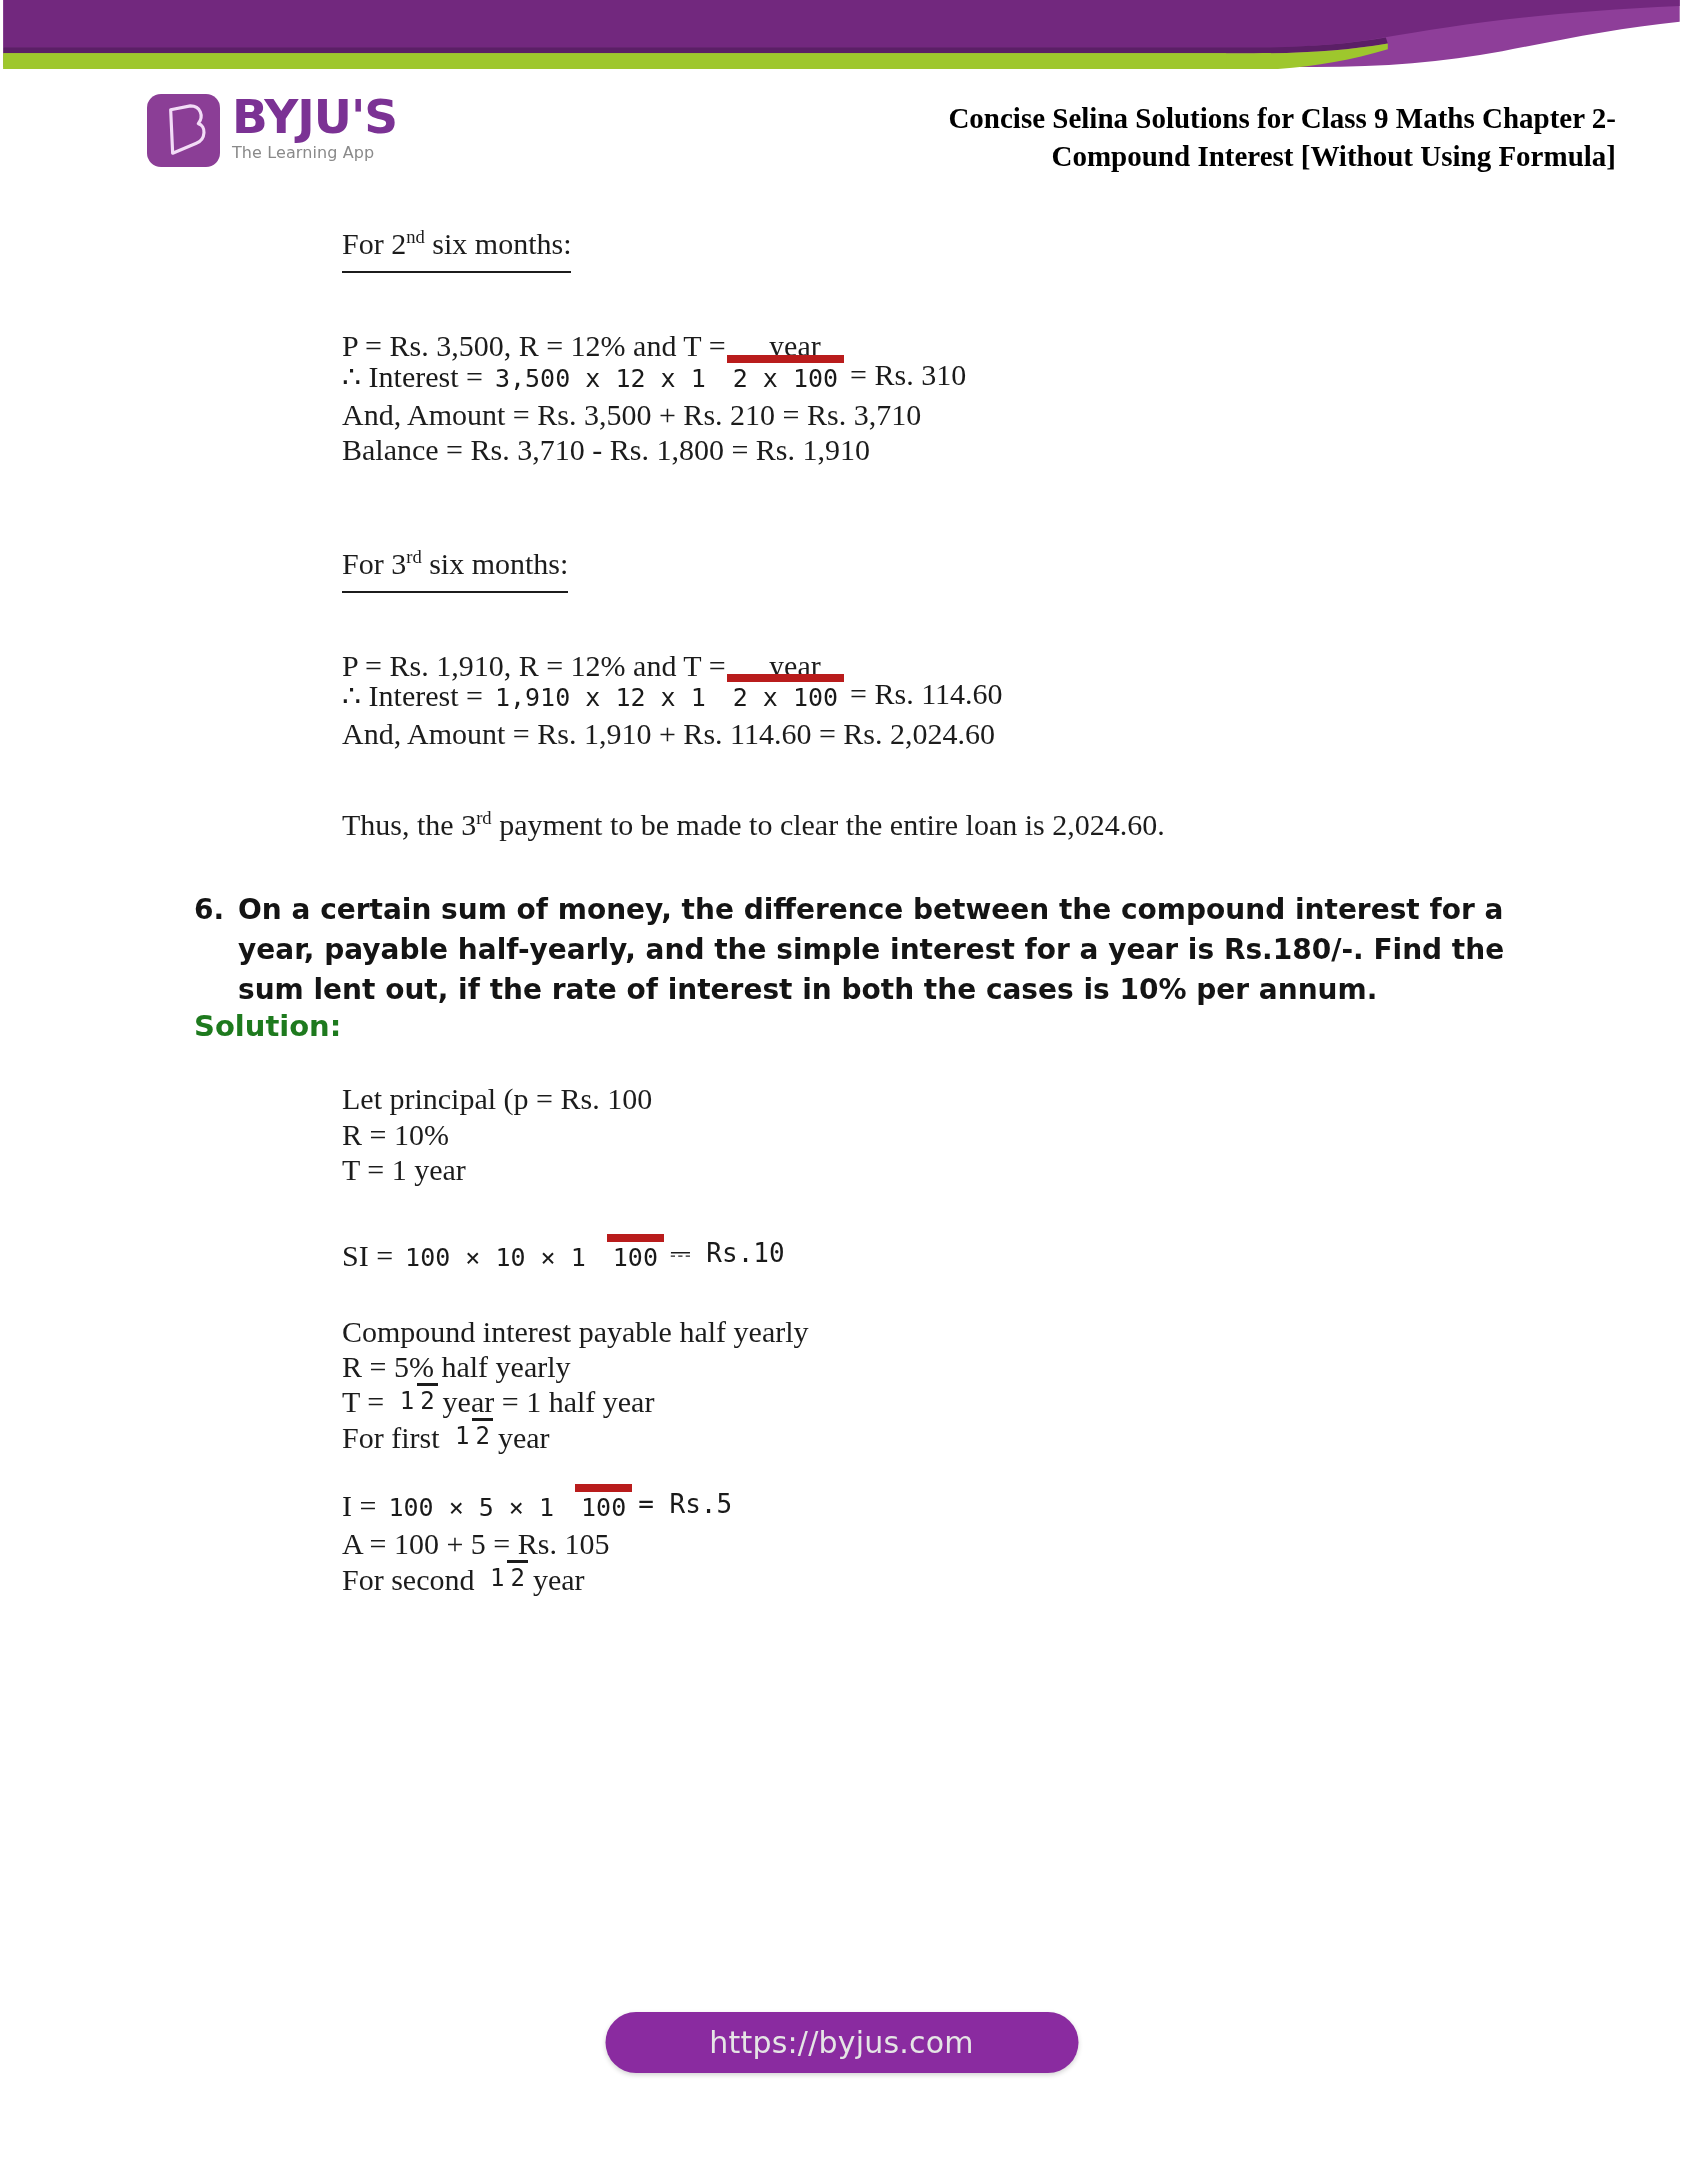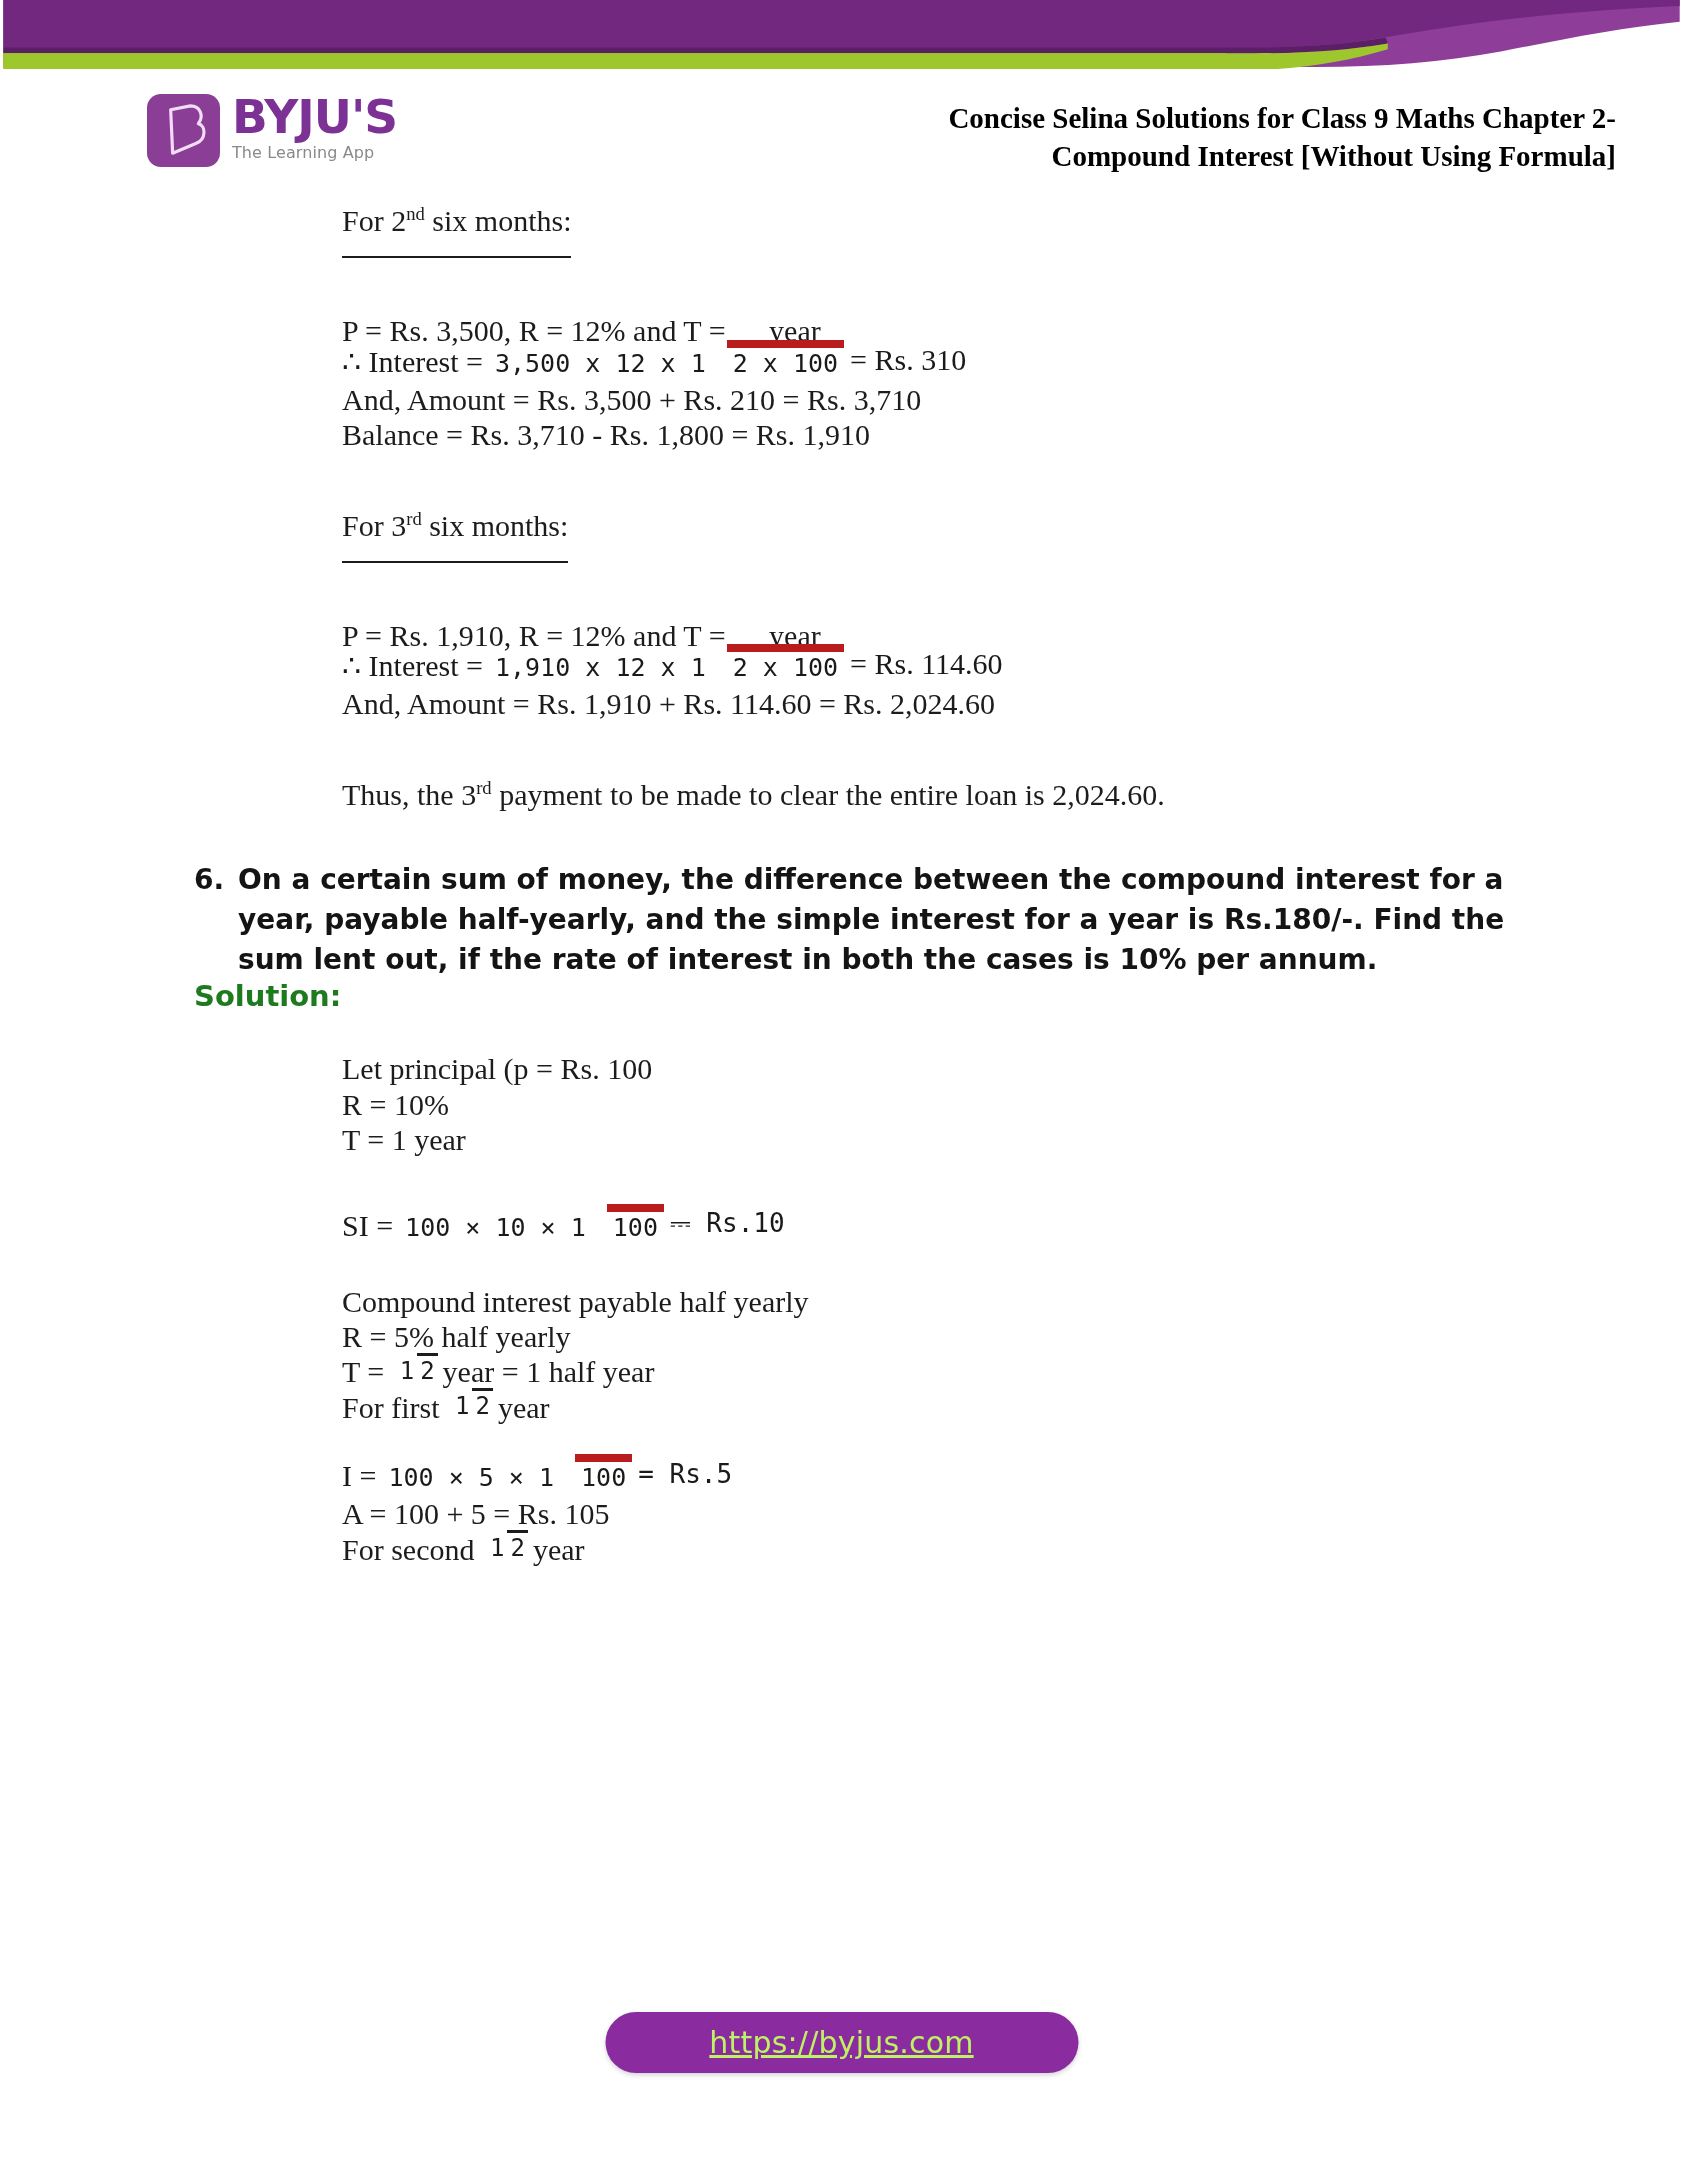--- a/index.html
+++ b/index.html
@@ -95,22 +95,23 @@
     line-height: 1.18;
     color: #1c1c1c;
     white-space: nowrap;
   }
   .gap-md { height: 38px; }
   .gap-lg { height: 55px; }
 
   .u-head {
     display: inline-block;
     border-bottom: 2px solid #1c1c1c;
-    padding-bottom: 18px;
+    padding-bottom: 10px;
     font-size: 30px;
+    margin-top: 23px;
   }
   sup { font-size: 0.62em; vertical-align: super; line-height: 0; }
 
   
   .frac {
     display: inline-block;
     vertical-align: middle;
     text-align: center;
     font-family: "DejaVu Sans Mono", monospace;
     font-size: 25px;
@@ -190,23 +191,22 @@
     border-radius: 34px;
     background: #8A2BA0;
     display: flex;
     align-items: center;
     justify-content: center;
     box-shadow: 0 2px 5px rgba(0,0,0,0.18);
   }
   .footer-pill span {
     font-family: "DejaVu Sans", sans-serif;
     font-size: 30px;
-    color: #bef264;
+    color: #e5e5e5;
     letter-spacing: 0.2px;
-    text-decoration: underline;
   }
 </style>
 </head>
 <body>
 
 <div class="header-banner">
   <svg width="1683" height="71" viewBox="0 0 1700 72" xmlns="http://www.w3.org/2000/svg">
 
     <path d="M0,0 L1700,0 L1700,22 C1640,28 1580,40 1520,52 C1460,63 1400,68 1330,68 L0,68 Z" fill="#8E3E99"></path>
 

